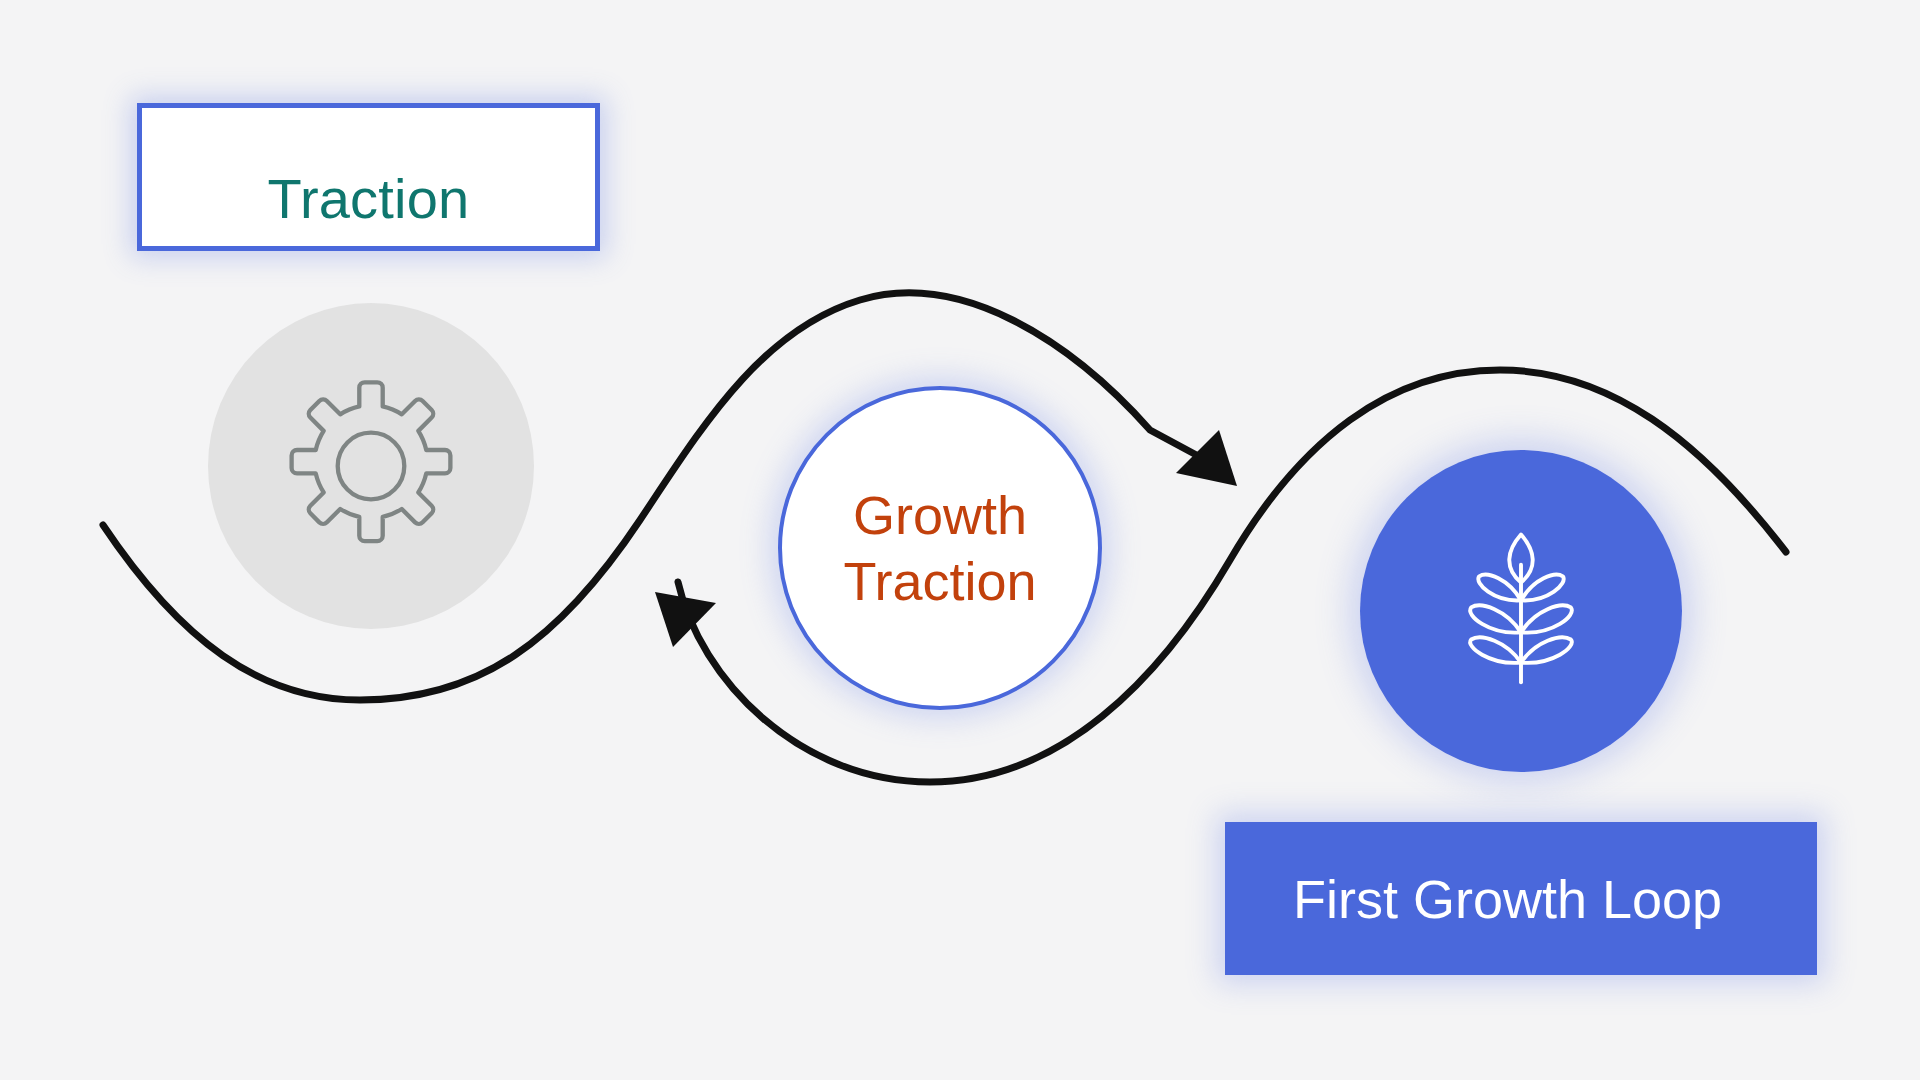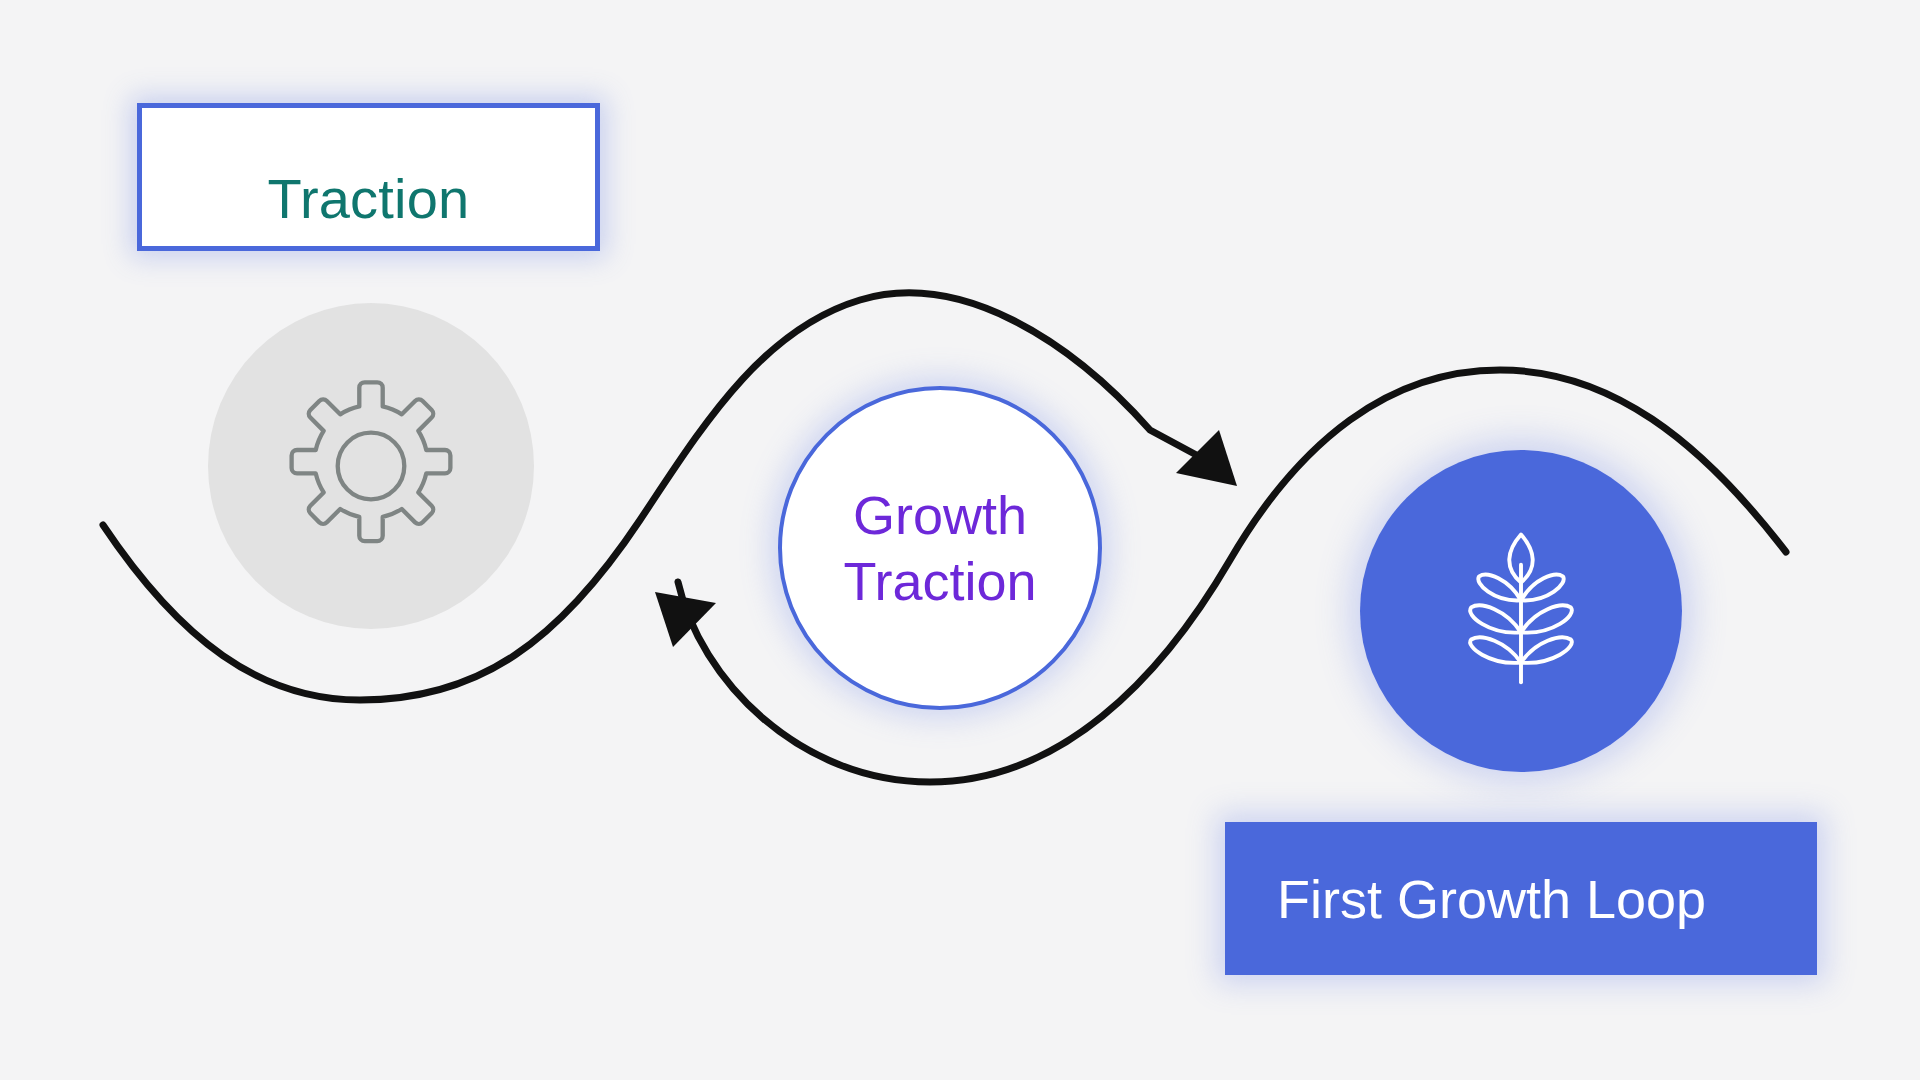--- a/index.html
+++ b/index.html
@@ -82,21 +82,21 @@
     border: 4px solid #4a68db;
     box-sizing: border-box;
     box-shadow: 0 0 30px 8px rgba(108,134,232,0.28);
     display: flex;
     flex-direction: column;
     align-items: center;
     justify-content: center;
   }
   .growth-line {
     font-size: 54px;
-    color: #6d28d9;
+    color: #c2410c;
     line-height: 1.23;
     text-align: center;
     white-space: nowrap;
   }
 
   
   .plant-circle {
     position: absolute;
     left: 1360px;
     top: 450px;
@@ -124,21 +124,21 @@
     height: 153px;
     background: #4a68db;
     box-shadow: 0 0 28px 8px rgba(108,134,232,0.30);
     display: flex;
     align-items: center;
     justify-content: flex-start;
   }
   .loop-label {
     font-size: 54px;
     color: #ffffff;
-    padding-left: 52px;
+    padding-left: 68px;
     line-height: 1;
     white-space: nowrap;
   }
 </style>
 </head>
 <body>
 
 <div id="stage">
 
   <svg class="curve-layer" viewBox="0 0 1920 1080">

